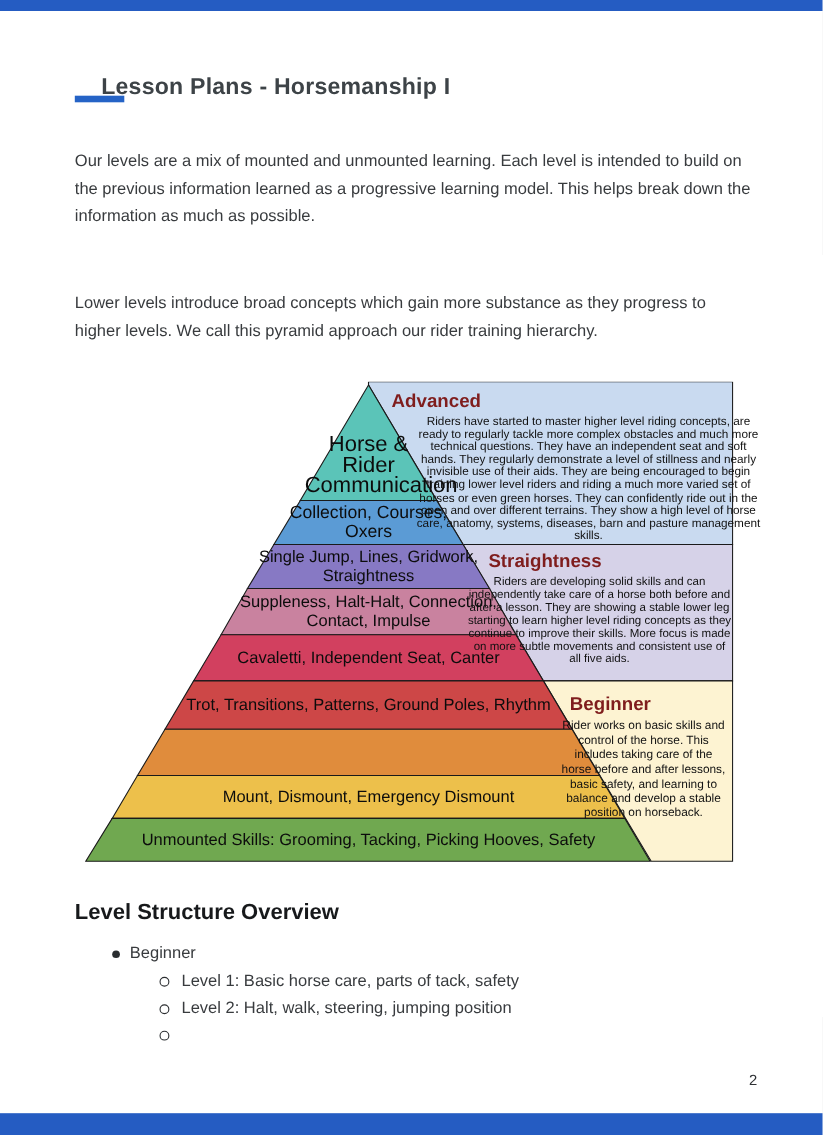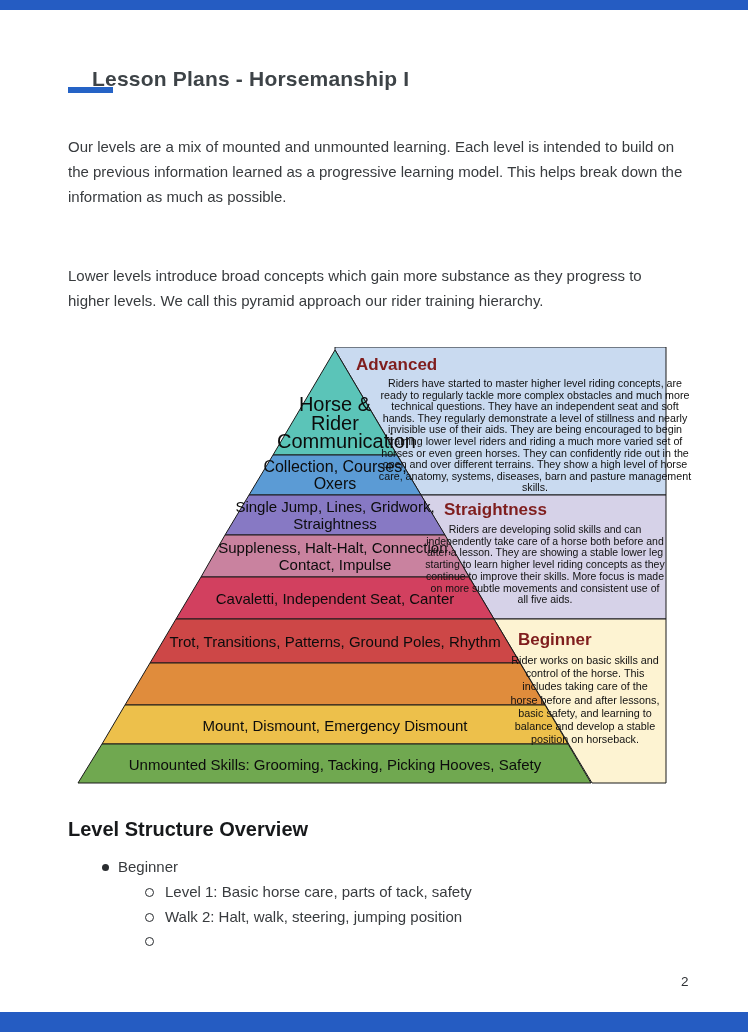--- a/index.html
+++ b/index.html
@@ -111,21 +111,21 @@
     <div class="li li-1">
       <span class="bullet-disc"></span>
       <span>Beginner</span>
     </div>
     <div class="li li-2">
       <span class="bullet-circle"></span>
       <span>Level 1: Basic horse care, parts of tack, safety</span>
     </div>
     <div class="li li-2">
       <span class="bullet-circle"></span>
-      <span>Walk 2: Halt, walk, steering, jumping position</span>
+      <span>Level 2: Halt, walk, steering, jumping position</span>
     </div>
     <div class="li li-2">
       <span class="bullet-circle"></span>
     </div>
   </div>
 
   <div class="page-number">2</div>
 
   <div class="bar bottom"></div>
 </div>

